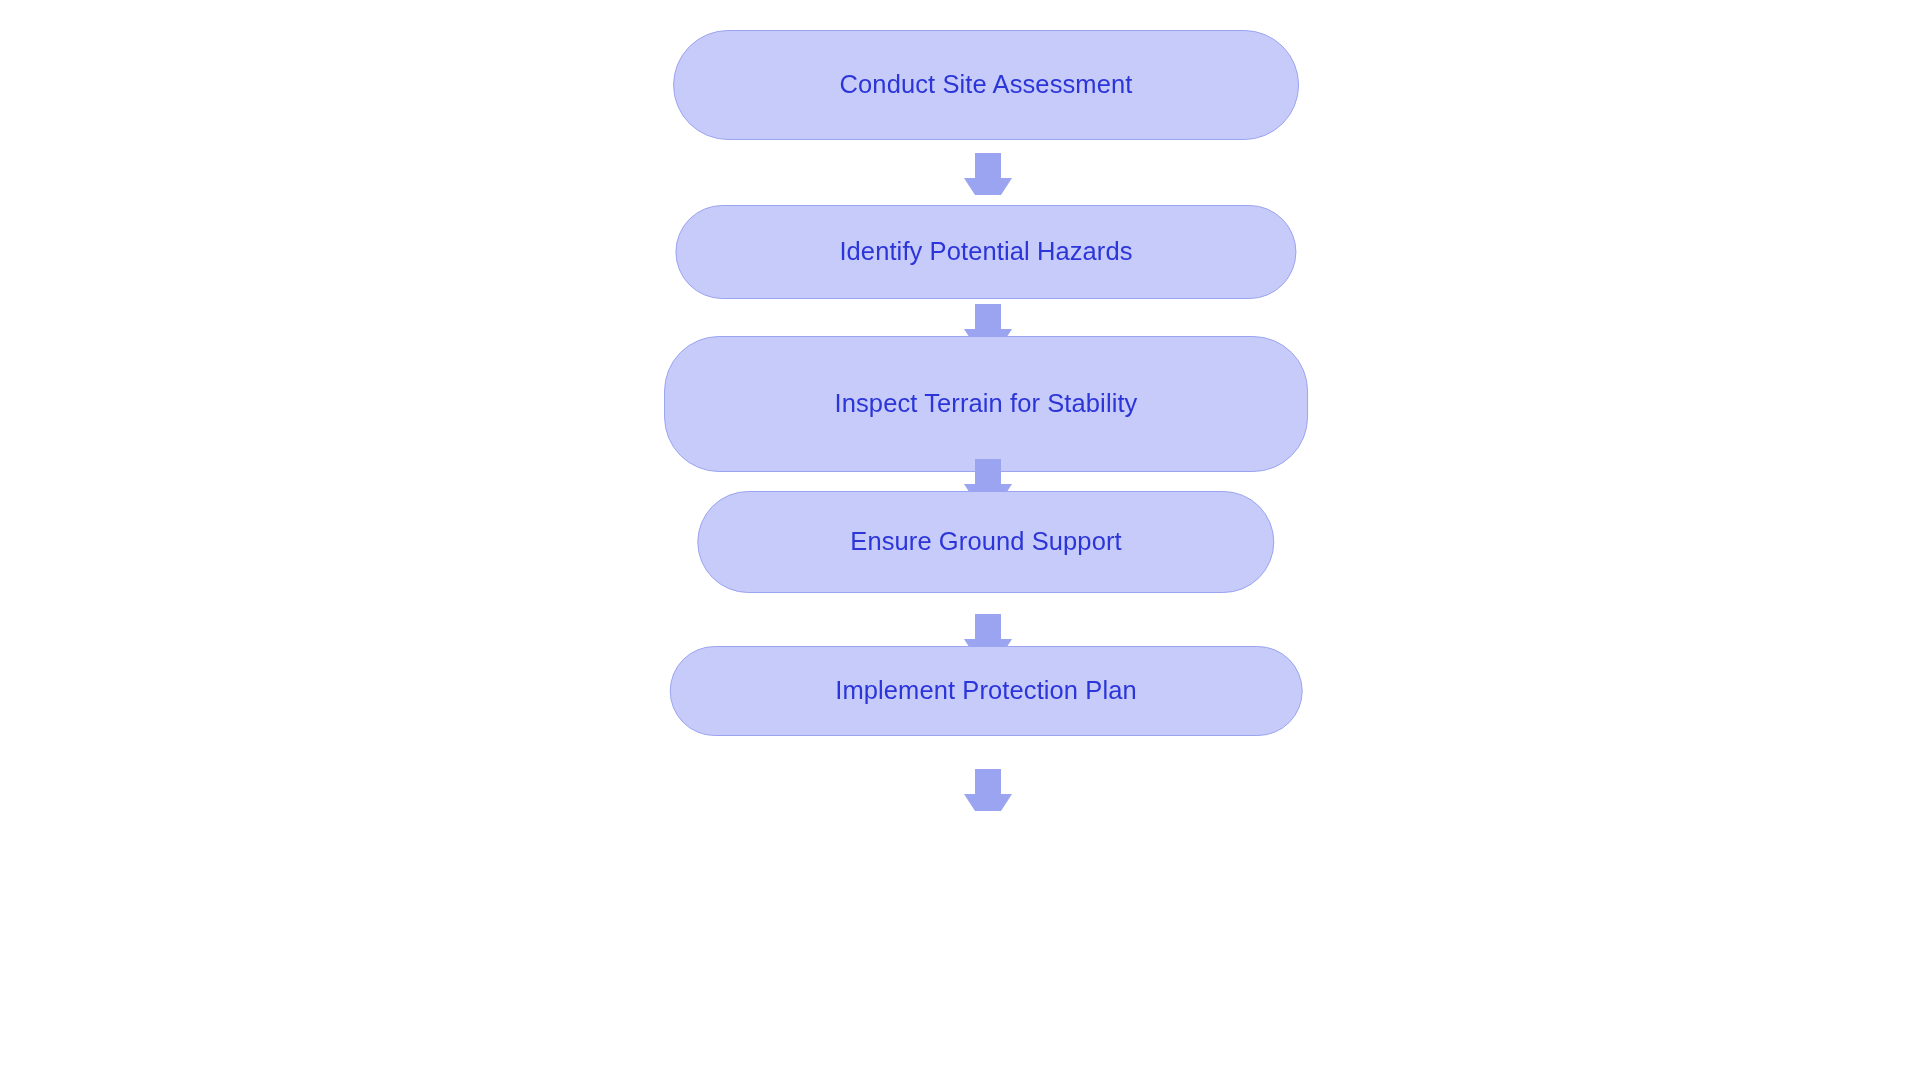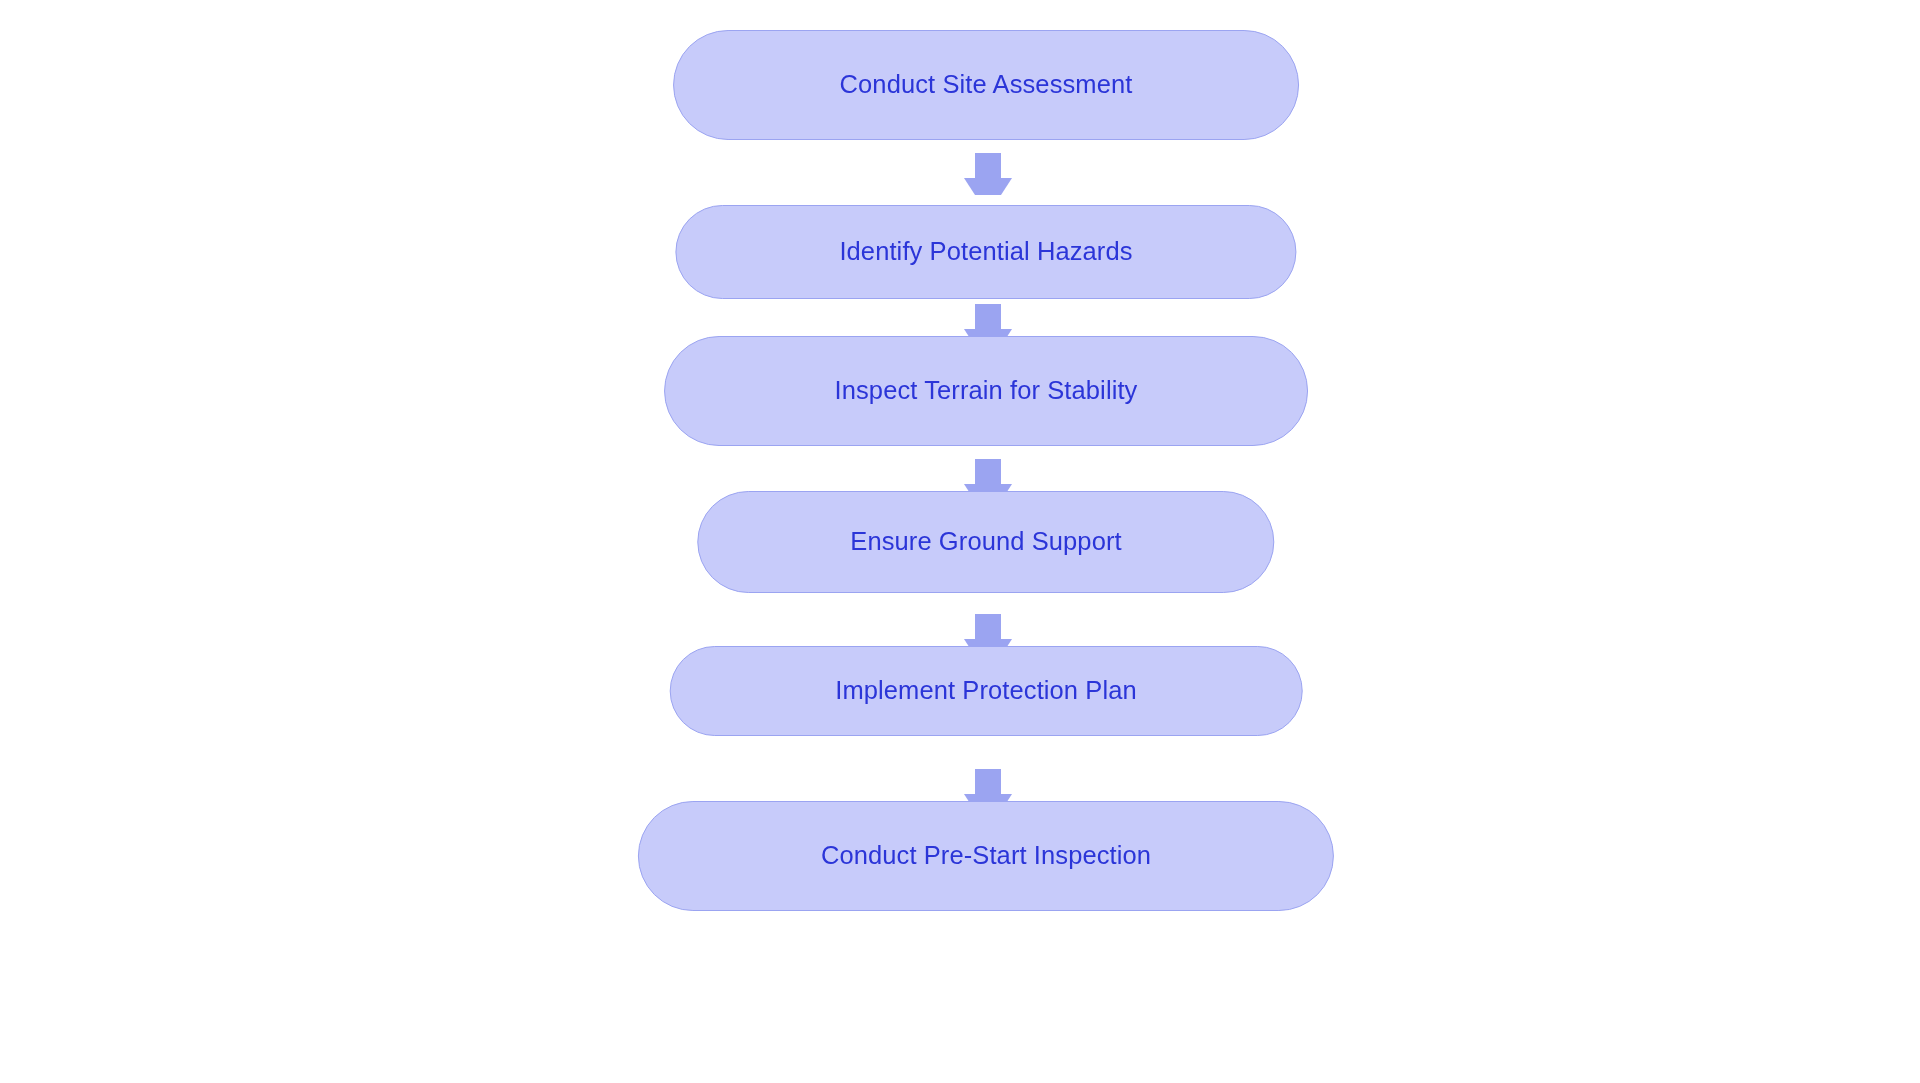--- a/index.html
+++ b/index.html
@@ -97,21 +97,21 @@
 
     <div class="node" style="position: absolute; padding-left: 150px; padding-right: 150px; top: 155px; height: 94px; left: 50%; transform: translateX(-50%); margin-top: 24px;">
       <span class="node-label">Identify Potential Hazards</span>
     </div>
 
     <div class="connector" style="position: absolute; left: 960px; margin-left: -11px; top: 265px; height: 45px;">
       <div class="stem"></div>
       <div class="arrowhead"></div>
     </div>
 
-    <div class="node" style="position: absolute; padding-left: 156.5px; padding-right: 156.5px; top: 310px; height: 110px; left: 50%; transform: translateX(-50%);">
+    <div class="node" style="position: absolute; padding-left: 156.5px; padding-right: 156.5px; top: 310px; height: 136px; left: 50%; transform: translateX(-50%);">
       <span class="node-label">Inspect Terrain for Stability</span>
     </div>
 
     <div class="connector" style="position: absolute; left: 960px; margin-left: -11px; top: 420px; height: 45px;">
       <div class="stem"></div>
       <div class="arrowhead"></div>
     </div>
 
     <div class="node" style="position: absolute; padding-left: 139px; padding-right: 139px; top: 465px; height: 102px; left: 50%; transform: translateX(-50%);">
       <span class="node-label">Ensure Ground Support</span>
@@ -124,18 +124,15 @@
 
     <div class="node" style="position: absolute; padding-left: 151.5px; padding-right: 151.5px; top: 620px; height: 90px; left: 50%; transform: translateX(-50%);">
       <span class="node-label">Implement Protection Plan</span>
     </div>
 
     <div class="connector" style="position: absolute; left: 960px; margin-left: -11px; top: 730px; height: 45px;">
       <div class="stem"></div>
       <div class="arrowhead"></div>
     </div>
 
-    <div class="node" style="position: absolute; padding-left: 169px; padding-right: 169px; top: 775px; height: 110px; left: 50%; transform: translateX(-50%);">
-      <span class="node-label">Conduct Pre-Start Inspection</span>
-    </div>
 
   </div>
 </div>
 
 </body></html>

